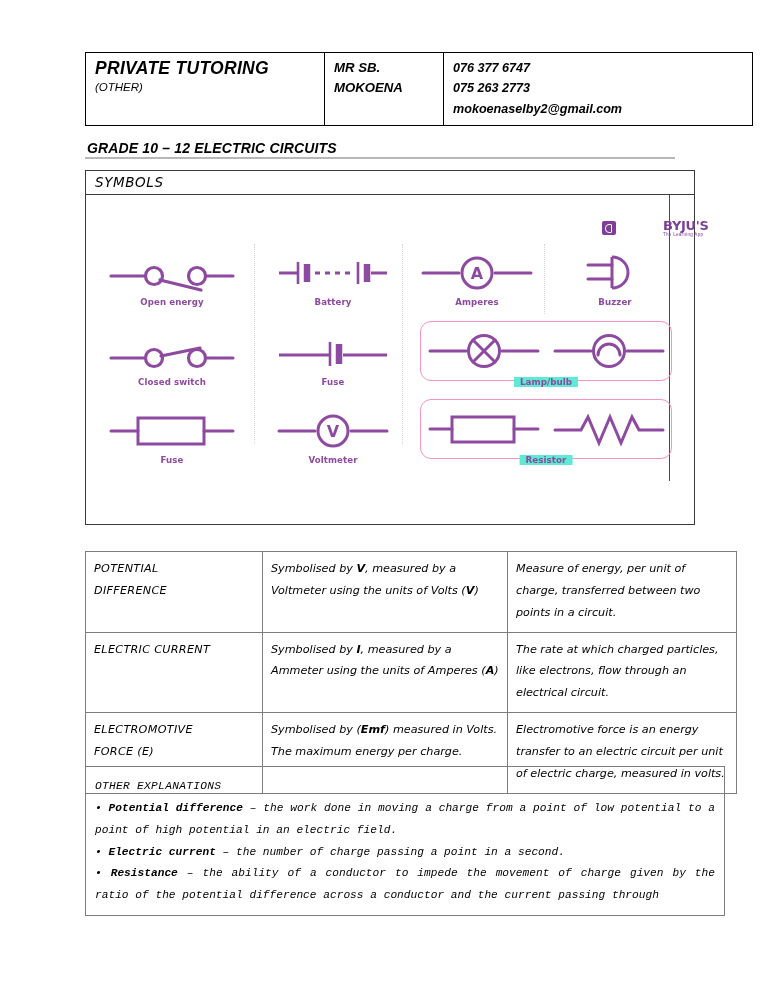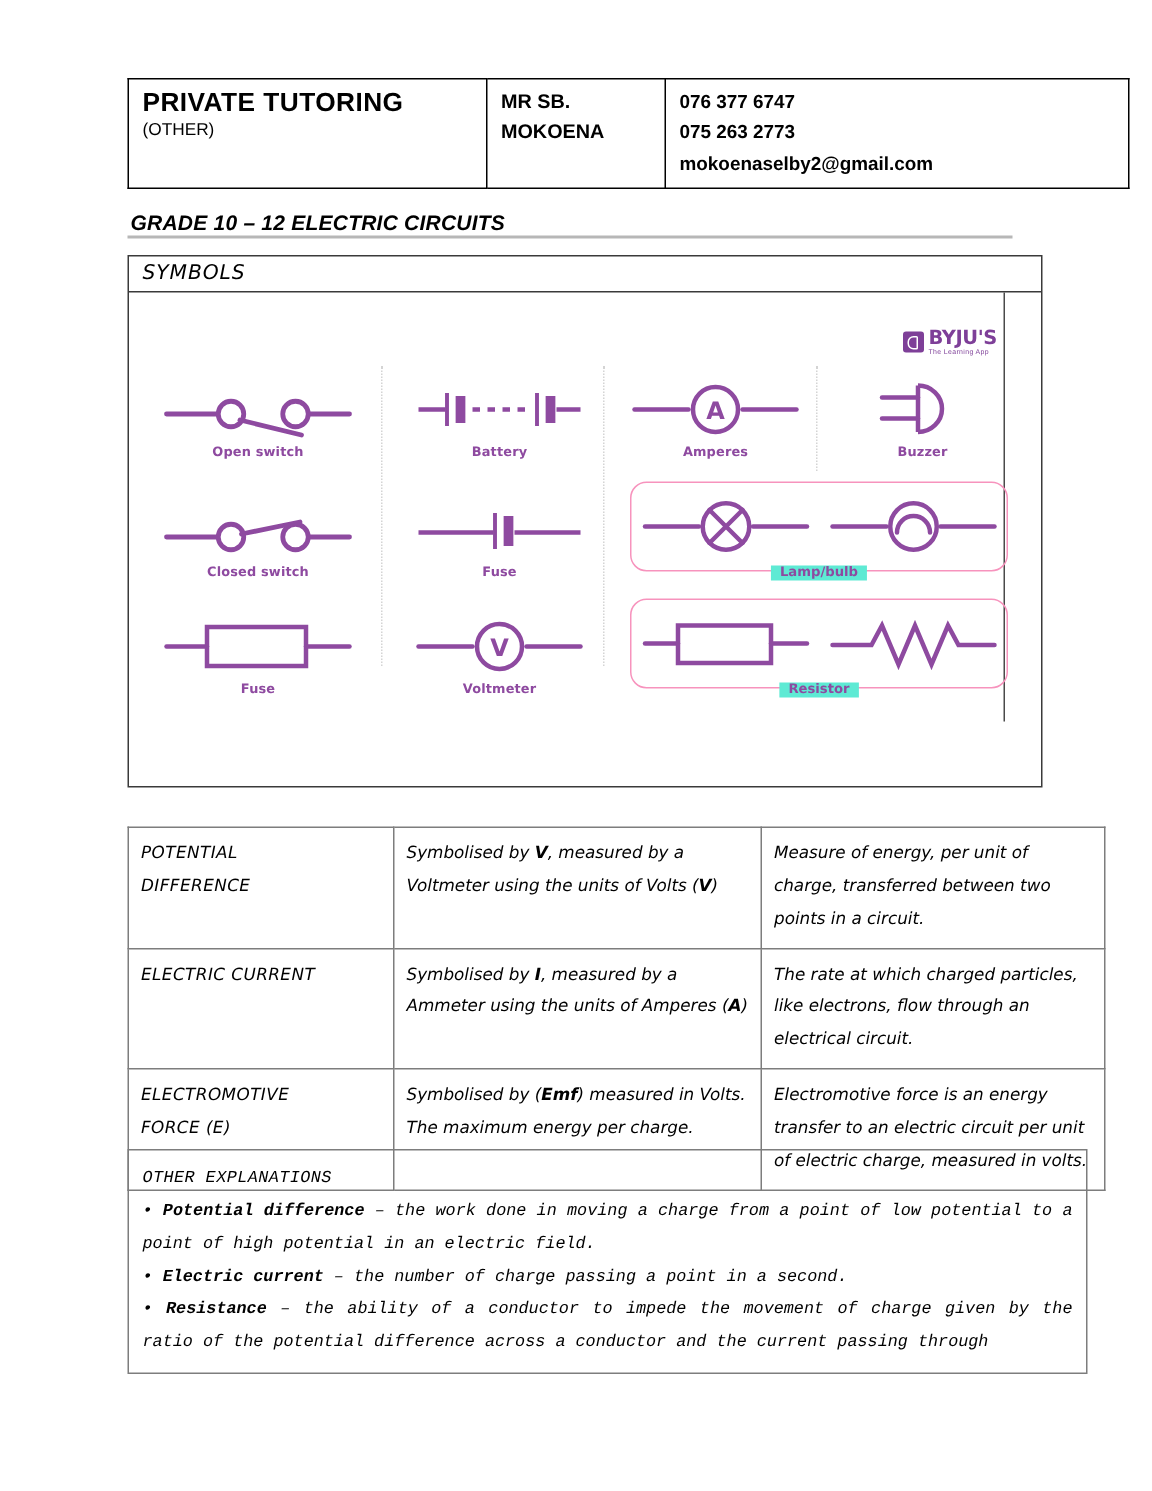--- a/index.html
+++ b/index.html
@@ -28,20 +28,21 @@
     left: 85px;
     top: 52px;
     width: 610px;
     border-collapse: collapse;
     table-layout: fixed;
   }
   .hdr-table td {
     border: 1.1px solid #000;
     padding: 5px 9px 6px 9px;
     vertical-align: top;
+    font-style: italic;
   }
   .hdr-c1 { width: 220px; }
   .hdr-c2 { width: 100px; }
   .hdr-c3 { width: 290px; }
 
   .hdr-title {
     font-weight: bold;
     font-size: 17.5px;
     letter-spacing: 0.3px;
     line-height: 1.18;
@@ -140,21 +141,21 @@
   }
   .byjus-mark::after {
     content: "";
     position: absolute;
     left: 3px; top: 2.5px;
     width: 7px; height: 9px;
     border: 1.4px solid #ffffff;
     border-radius: 4px 1px 1px 4px;
     box-sizing: border-box;
   }
-  .byjus-texts { line-height: 1; }
+  .byjus-texts { line-height: 1; margin-left: 44px; }
   .byjus-word {
     font-family: "DejaVu Sans", sans-serif;
     font-weight: bold;
     font-size: 13px;
     color: #7e3f98;
     letter-spacing: -0.3px;
     display: block;
   }
   .byjus-tag {
     font-size: 4.6px;
@@ -322,21 +323,21 @@
         <svg width="126" height="38" viewBox="0 0 126 38">
           <g stroke="#8e4aa0" stroke-width="3.2" fill="none" stroke-linecap="round">
             <line x1="2" y1="22" x2="36" y2="22"></line>
             <circle cx="45" cy="22" r="8.5"></circle>
             <circle cx="88" cy="22" r="8.5"></circle>
             <line x1="97" y1="22" x2="124" y2="22"></line>
             <line x1="51" y1="26" x2="92" y2="36"></line>
           </g>
         </svg>
       </div>
-      <div class="sym-label" style="color: rgb(142, 74, 160);">Open switch</div>
+      <div class="sym-label" style="color: rgb(142, 74, 160);">Open energy</div>
     </div>
 
     <div class="sym-cell" style="left:16px; top:134px; width:140px;">
       <div class="sym-art">
         <svg width="126" height="38" viewBox="0 0 126 38">
           <g stroke="#8e4aa0" stroke-width="3.2" fill="none" stroke-linecap="round">
             <line x1="2" y1="24" x2="36" y2="24"></line>
             <circle cx="45" cy="24" r="8.5"></circle>
             <circle cx="88" cy="24" r="8.5"></circle>
             <line x1="97" y1="24" x2="124" y2="24"></line>

